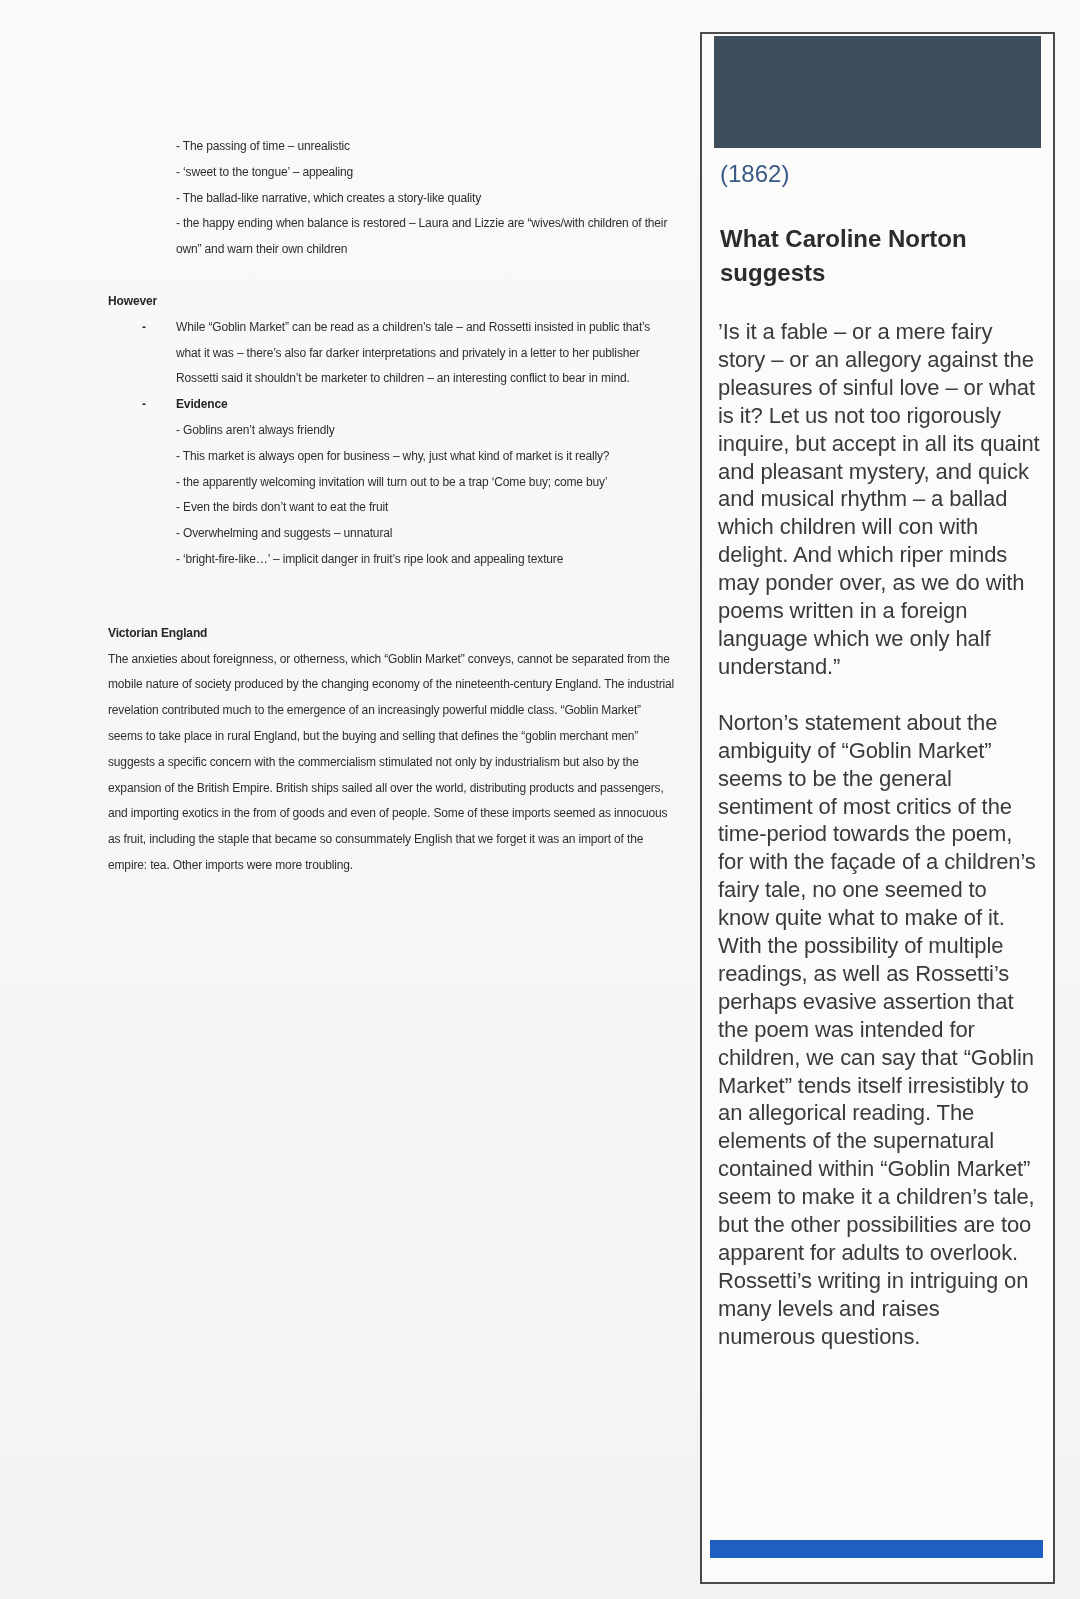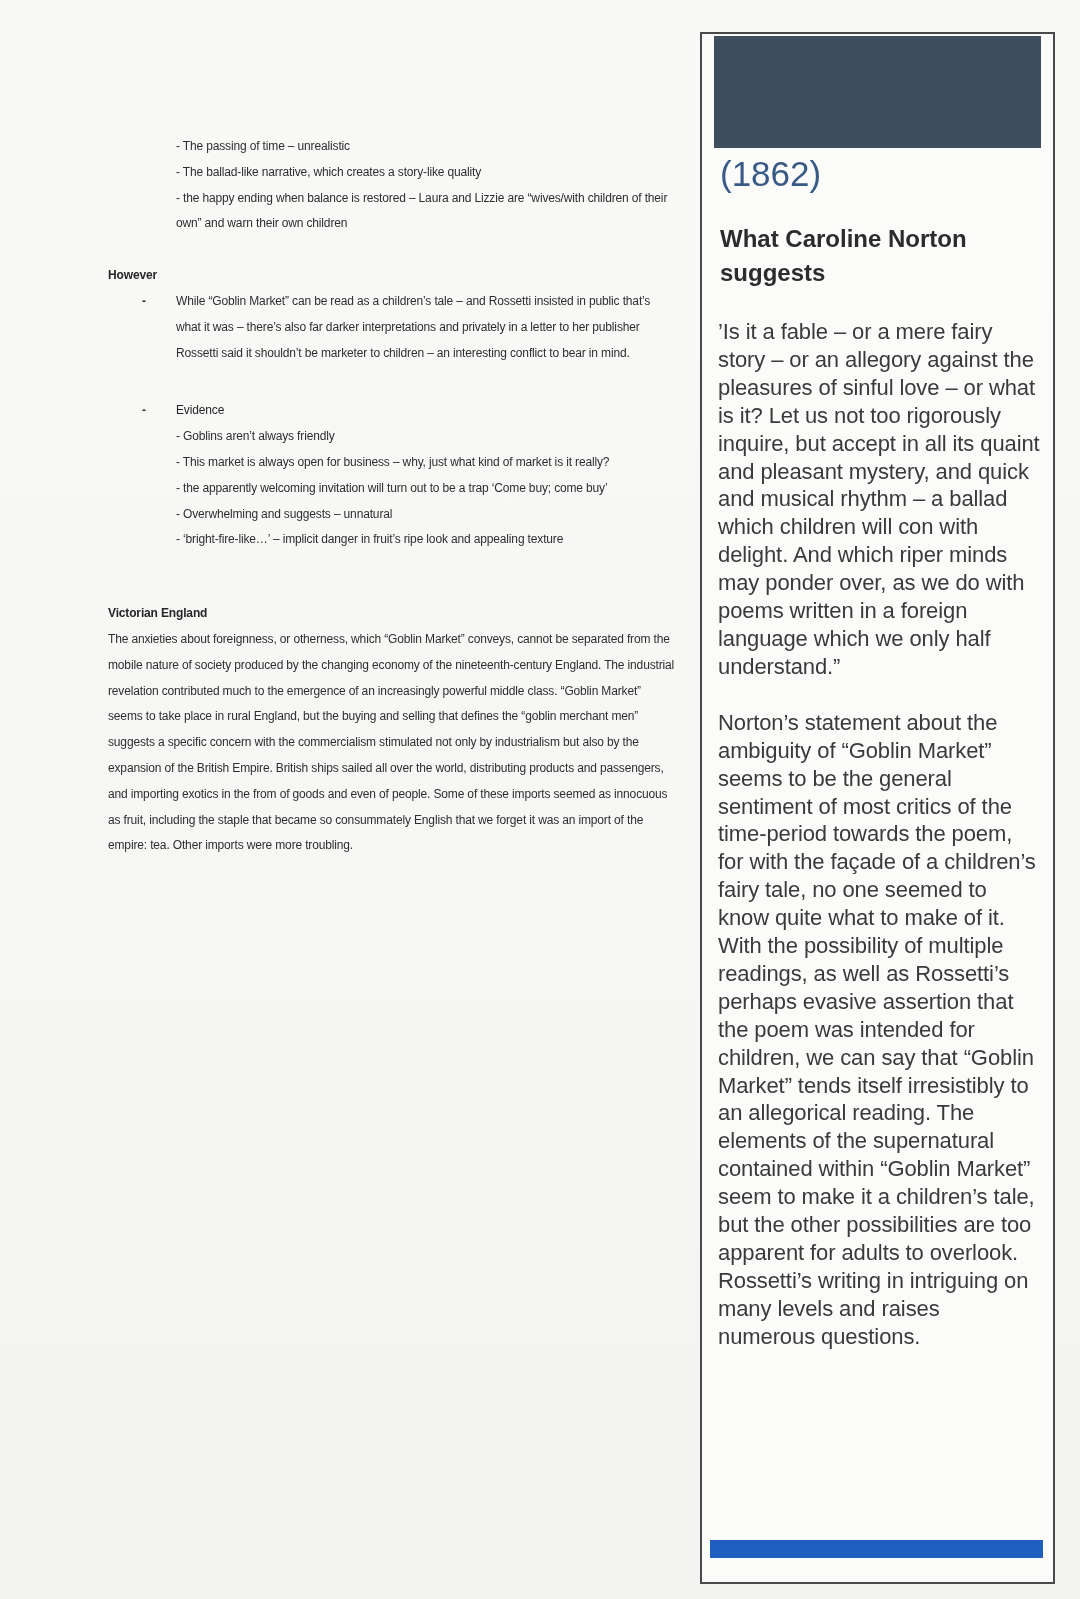--- a/index.html
+++ b/index.html
@@ -44,21 +44,21 @@
     .bullet-row {
       position: relative;
       padding-left: 68px;
     }
     .bullet-marker {
       position: absolute;
       left: 34px;
       top: 0;
       font-weight: bold;
     }
-    .bold { font-weight: normal; color: #262626; margin-top: 32px; }
+    .bold { font-weight: bold; color: #262626; }
     .gap-small { height: 26px; }
     .gap-large { height: 48px; }
     .paragraph {
       display: block;
     }
 
     
     .sidebar {
       position: absolute;
       left: 700px;
@@ -74,21 +74,21 @@
       left: 12px;
       top: 2px;
       width: 327px;
       height: 112px;
       background: #3f4e5c;
     }
     .sidebar-year {
       position: absolute;
       left: 18px;
       top: 118px;
-      font-size: 35px;
+      font-size: 24px;
       line-height: 44px;
       color: #3a5a86;
     }
     .sidebar-title {
       position: absolute;
       left: 18px;
       top: 188px;
       width: 320px;
       font-size: 24px;
       line-height: 34px;
@@ -117,40 +117,42 @@
   </style>
 </head>
 <body>
 
 <div class="page">
 
   <div class="main">
 
     <div class="indent-block">
       <span class="line">- The passing of time – unrealistic</span>
+      <span class="line">- ‘sweet to the tongue’ – appealing</span>
       <span class="line">- The ballad-like narrative, which creates a story-like quality</span>
       <span class="line">- the happy ending when balance is restored – Laura and Lizzie are “wives/with children of their own” and warn their own children</span>
     </div>
 
     <div class="gap-small"></div>
 
     <div>
       <span class="section-heading">However</span>
 
       <div class="bullet-row">
         <span class="bullet-marker">-</span>
         <span class="paragraph">While “Goblin Market” can be read as a children’s tale – and Rossetti insisted in public that’s what it was – there’s also far darker interpretations and privately in a letter to her publisher Rossetti said it shouldn’t be marketer to children – an interesting conflict to bear in mind.</span>
       </div>
 
       <div class="bullet-row">
         <span class="bullet-marker">-</span>
         <span class="line bold">Evidence</span>
         <span class="line">- Goblins aren’t always friendly</span>
         <span class="line">- This market is always open for business – why, just what kind of market is it really?</span>
         <span class="line">- the apparently welcoming invitation will turn out to be a trap ‘Come buy; come buy’</span>
+        <span class="line">- Even the birds don’t want to eat the fruit</span>
         <span class="line">- Overwhelming and suggests – unnatural</span>
         <span class="line">- ‘bright-fire-like…’ – implicit danger in fruit’s ripe look and appealing texture</span>
       </div>
     </div>
 
     <div class="gap-large"></div>
 
     <div>
       <span class="section-heading">Victorian England</span>
       <span class="paragraph">The anxieties about foreignness, or otherness, which “Goblin Market” conveys, cannot be separated from the mobile nature of society produced by the changing economy of the nineteenth-century England. The industrial revelation contributed much to the emergence of an increasingly powerful middle class. “Goblin Market” seems to take place in rural England, but the buying and selling that defines the “goblin merchant men” suggests a specific concern with the commercialism stimulated not only by industrialism but also by the expansion of the British Empire. British ships sailed all over the world, distributing products and passengers, and importing exotics in the from of goods and even of people. Some of these imports seemed as innocuous as fruit, including the staple that became so consummately English that we forget it was an import of the empire: tea. Other imports were more troubling.</span>

